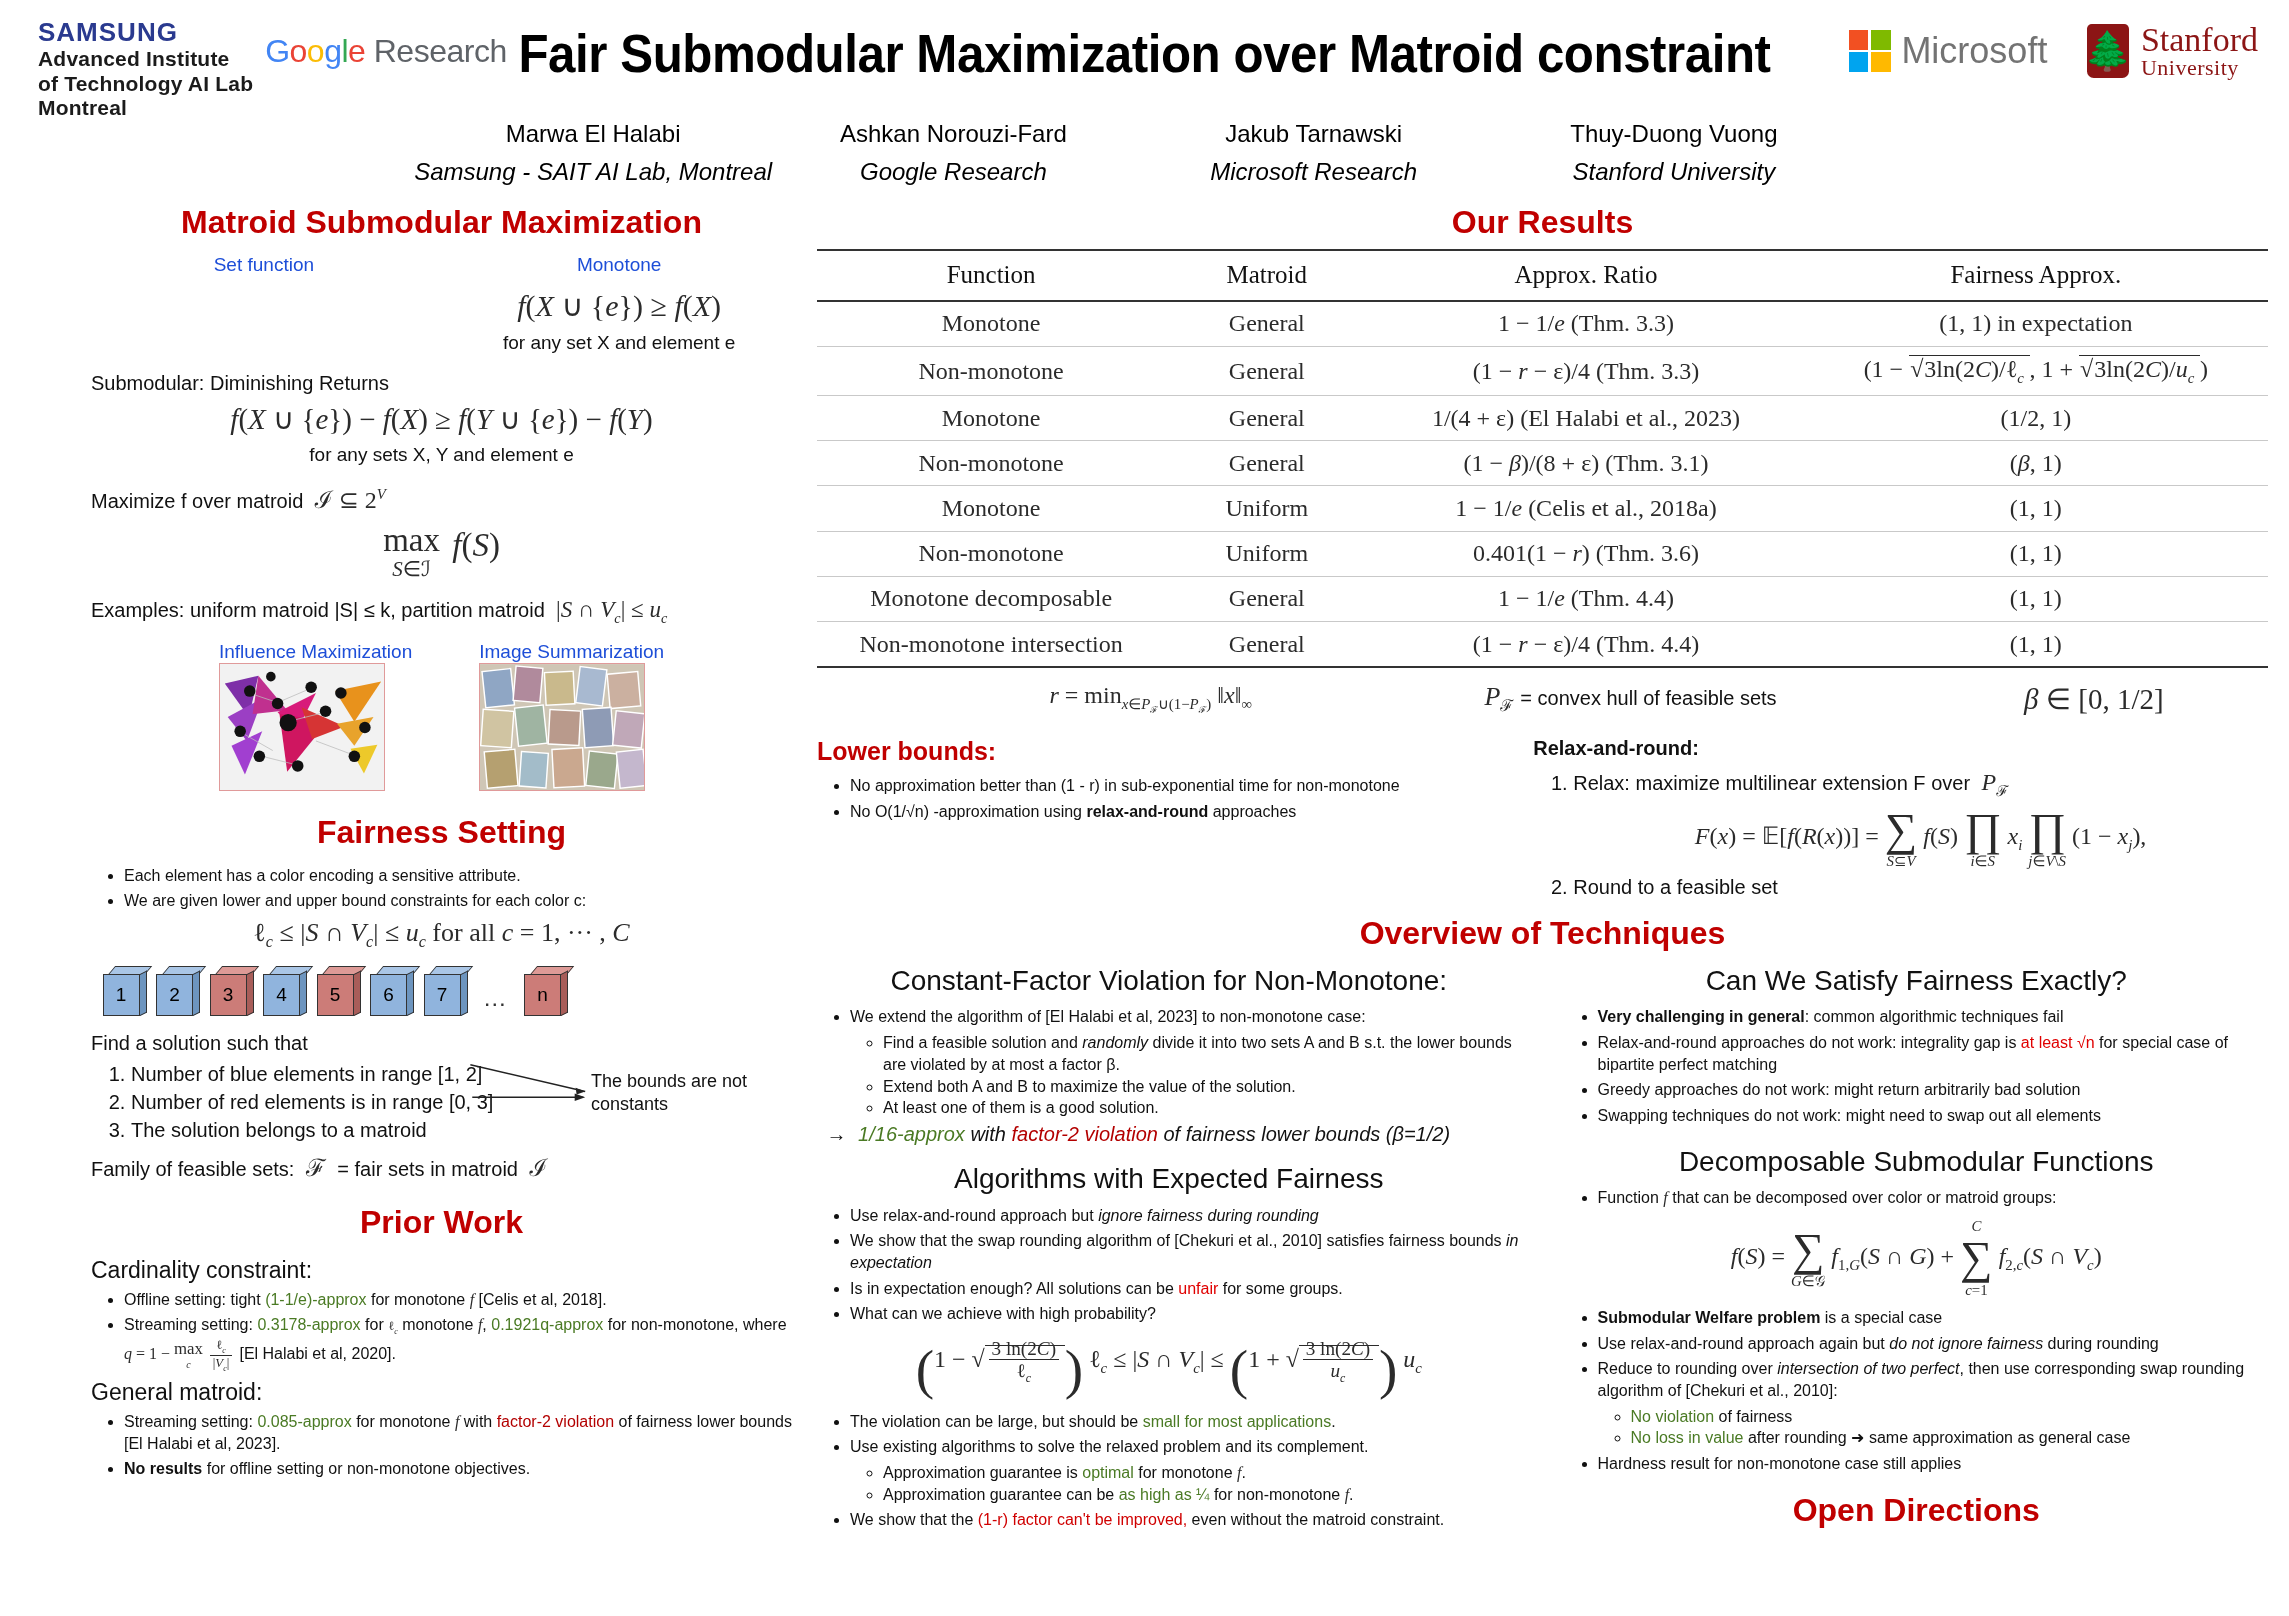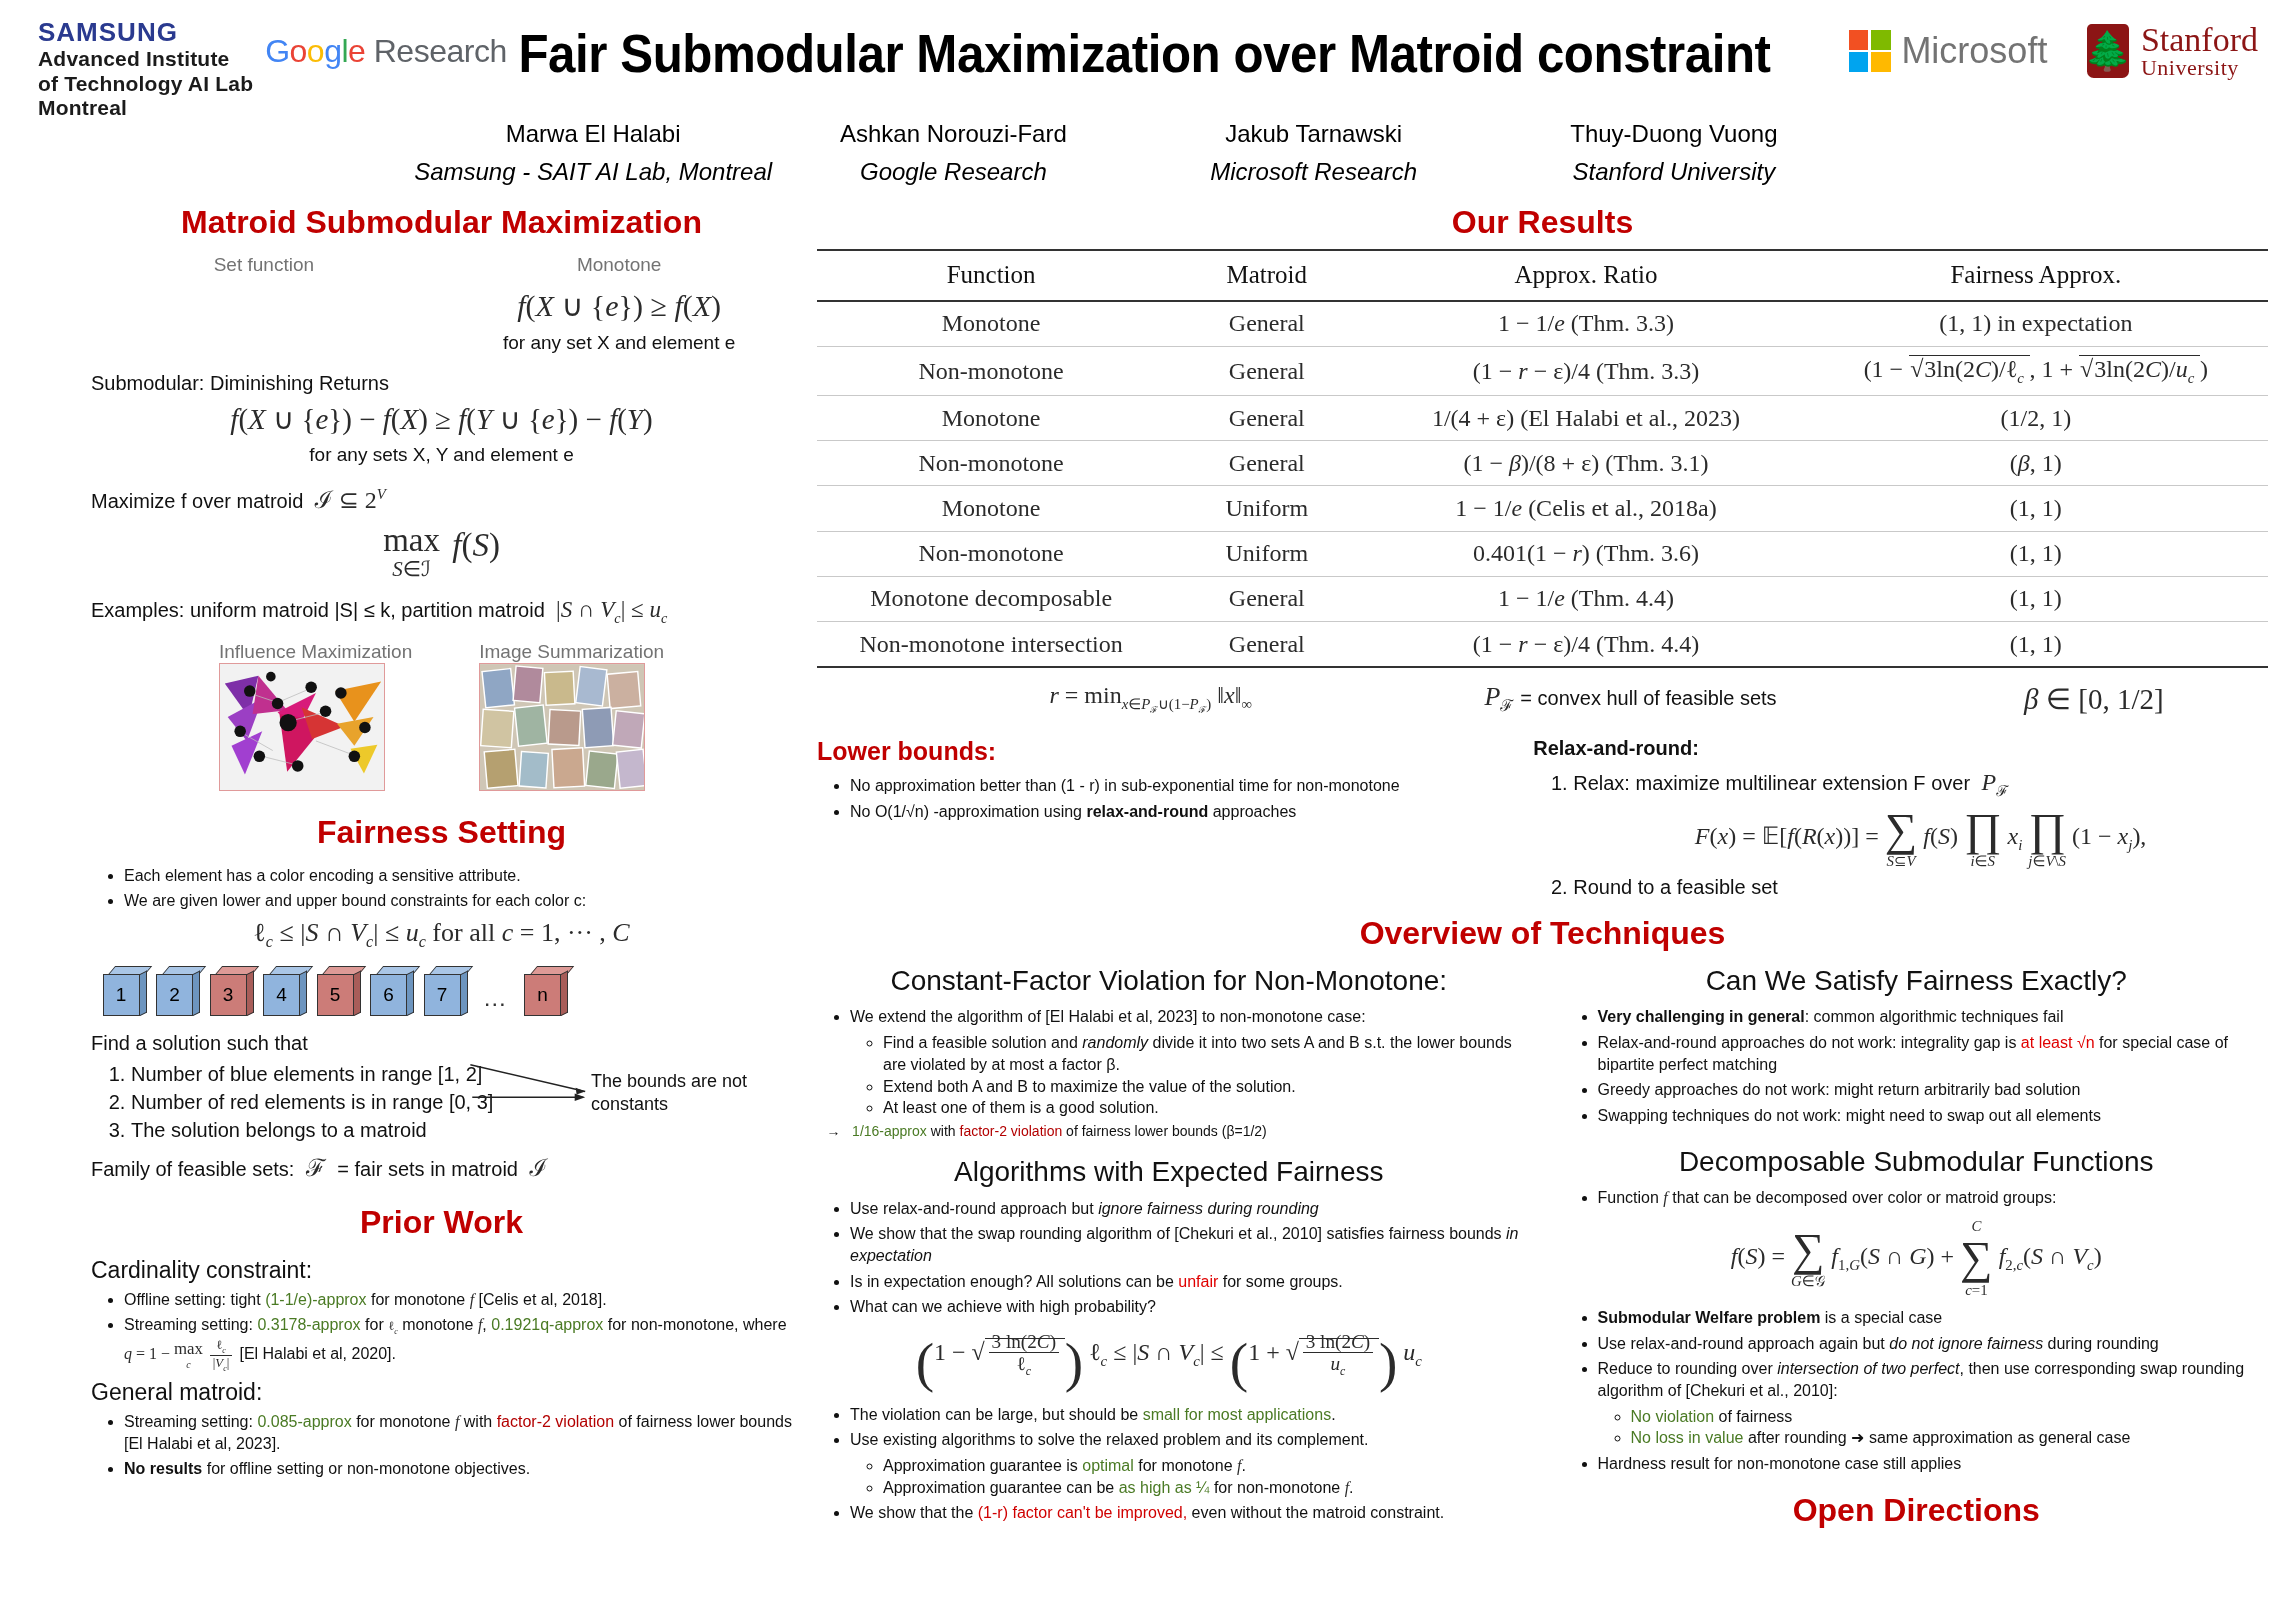--- a/index.html
+++ b/index.html
@@ -58,42 +58,42 @@
   h2.sec { text-align:center; color:#c00000; font-size:32px; font-weight:bold; margin:0 0 13.4px; }
   h3.sub { text-align:center; color:#111; font-size:28px; font-weight:normal; margin:0 0 9.6px; }
   .lbl-red { color:#c00000; font-size:25px; font-weight:bold; }
 
   .small { font-size:19px; }
   p.t { margin:5.8px 0; font-size:20px; line-height:1.32; }
   ul.bl { margin:3.8px 0 3.8px 0; padding-left:33px; font-size:16px; line-height:1.36; }
   ul.bl > li { margin:3.8px 0; }
   ul.bl ul { list-style-type:circle; padding-left:33px; margin:1.9px 0; }
   ol.nl { margin:3.8px 0; padding-left:40px; font-size:20px; line-height:1.4; }
-  ul.arrow { list-style:none; padding-left:9.6px; margin:3px 0; font-size:14px;}
+  ul.arrow { list-style:none; padding-left:9.6px; margin:3px 0; font-size:20px;font-style:italic;}
   ul.arrow li:before { content:"\2192"; font-weight:bold; margin-right:11.5px;}
 
   
   .math { font-family:"Liberation Serif", serif; color:#2b2b2b; }
   .mi { font-style:italic; }
   .ctr { text-align:center; }
   sup.s { font-size:.62em; vertical-align:super; }
   sub.s { font-size:.62em; vertical-align:sub; }
   .frac { display:inline-block; vertical-align:middle; text-align:center; font-size:.8em; line-height:1.1; margin:0 2.9px;}
   .frac .num { display:block; border-bottom:1px solid #2b2b2b; padding:0 2.9px;}
   .frac .den { display:block; padding:0 2.9px;}
   .sqrt { border-top:1px solid #2b2b2b; padding:0 2.9px 0 1px; }
   .opbox { display:inline-block; text-align:center; vertical-align:middle; line-height:1; }
   .opbox .op { display:block; font-size:1.9em;}
   .opbox .lim { display:block; font-size:.62em; margin-top:1.9px;}
   .paren { font-size:2.3em; vertical-align:-0.38em; font-family:"Liberation Serif",serif; }
 
   
   .two-up { display:flex; gap:9.6px; align-items:flex-start; }
   .two-up > div { flex:1; text-align:center; }
-  .capt { font-size:19px; color:#737373; }
+  .capt { font-size:19px; color:#1d4ed8; }
 
   
   .thumbrow { display:flex; justify-content:center; gap:67px; margin-top:5.8px; }
   .thumb { width:166px; height:128px; border:1px solid #e09a9a; position:relative; overflow:hidden; }
   .thumb.influence { background:#f2f2f2; }
   .thumb.stamps { background:#ded6c8; }
 
   
   .boxrow { display:flex; align-items:flex-end; gap:11.5px; margin:15.4px 0 3.8px 11.5px; }
   .cube { position:relative; width:42px; height:50px; }

